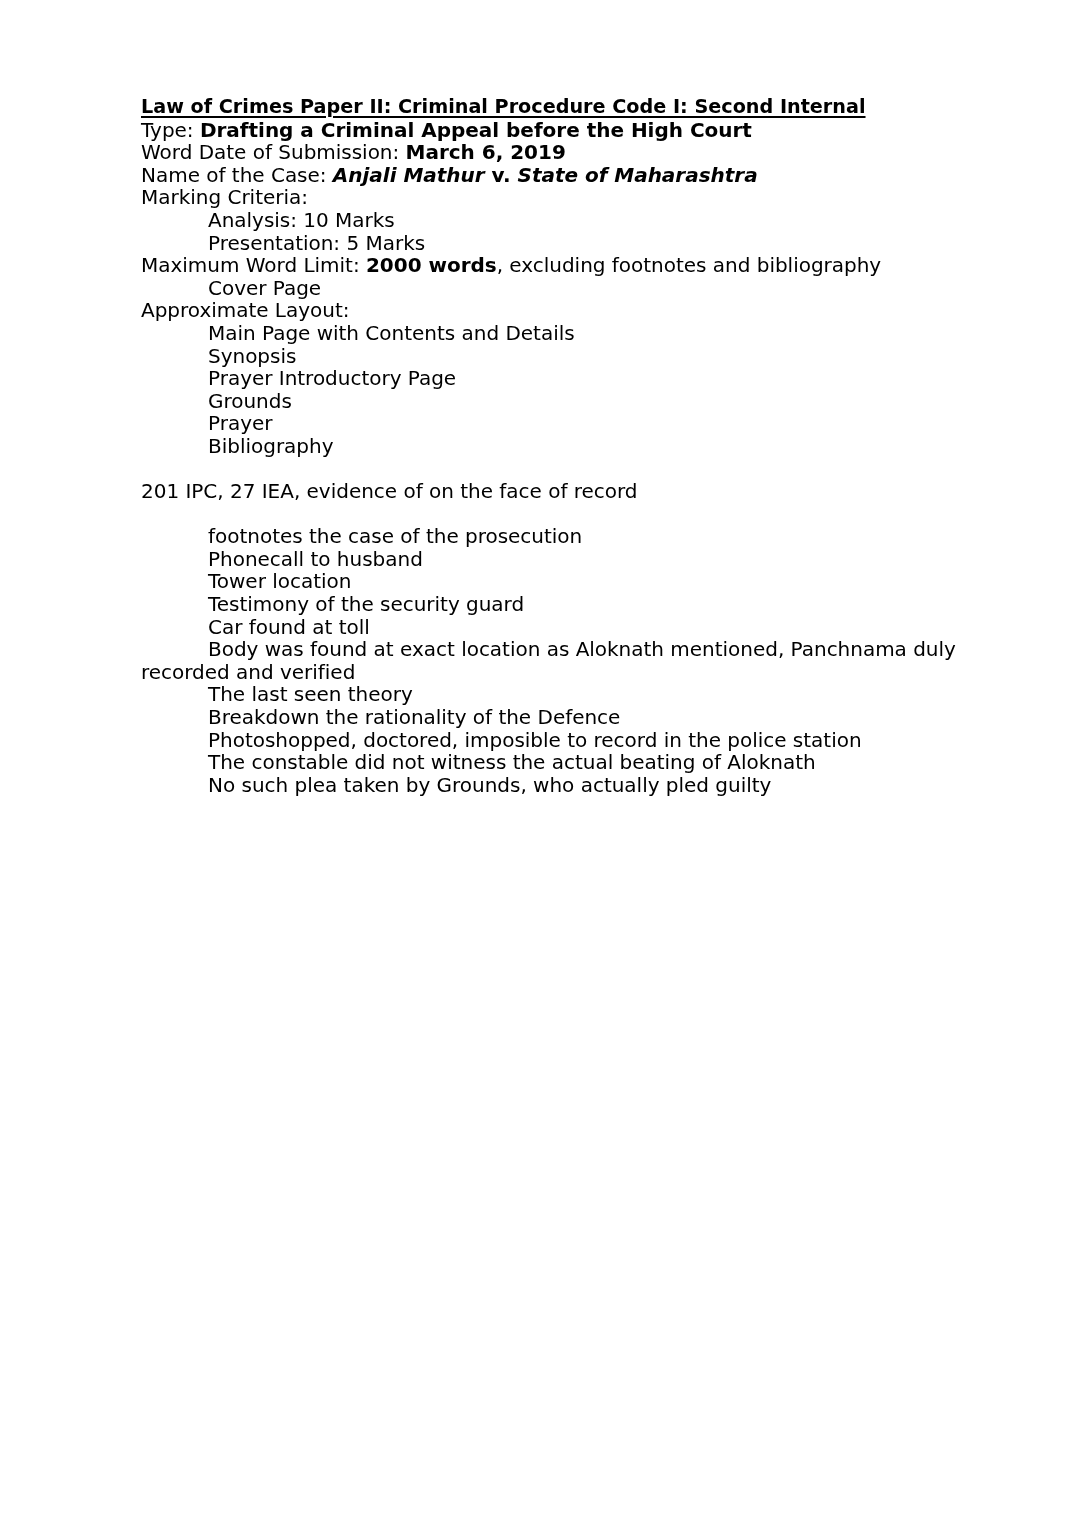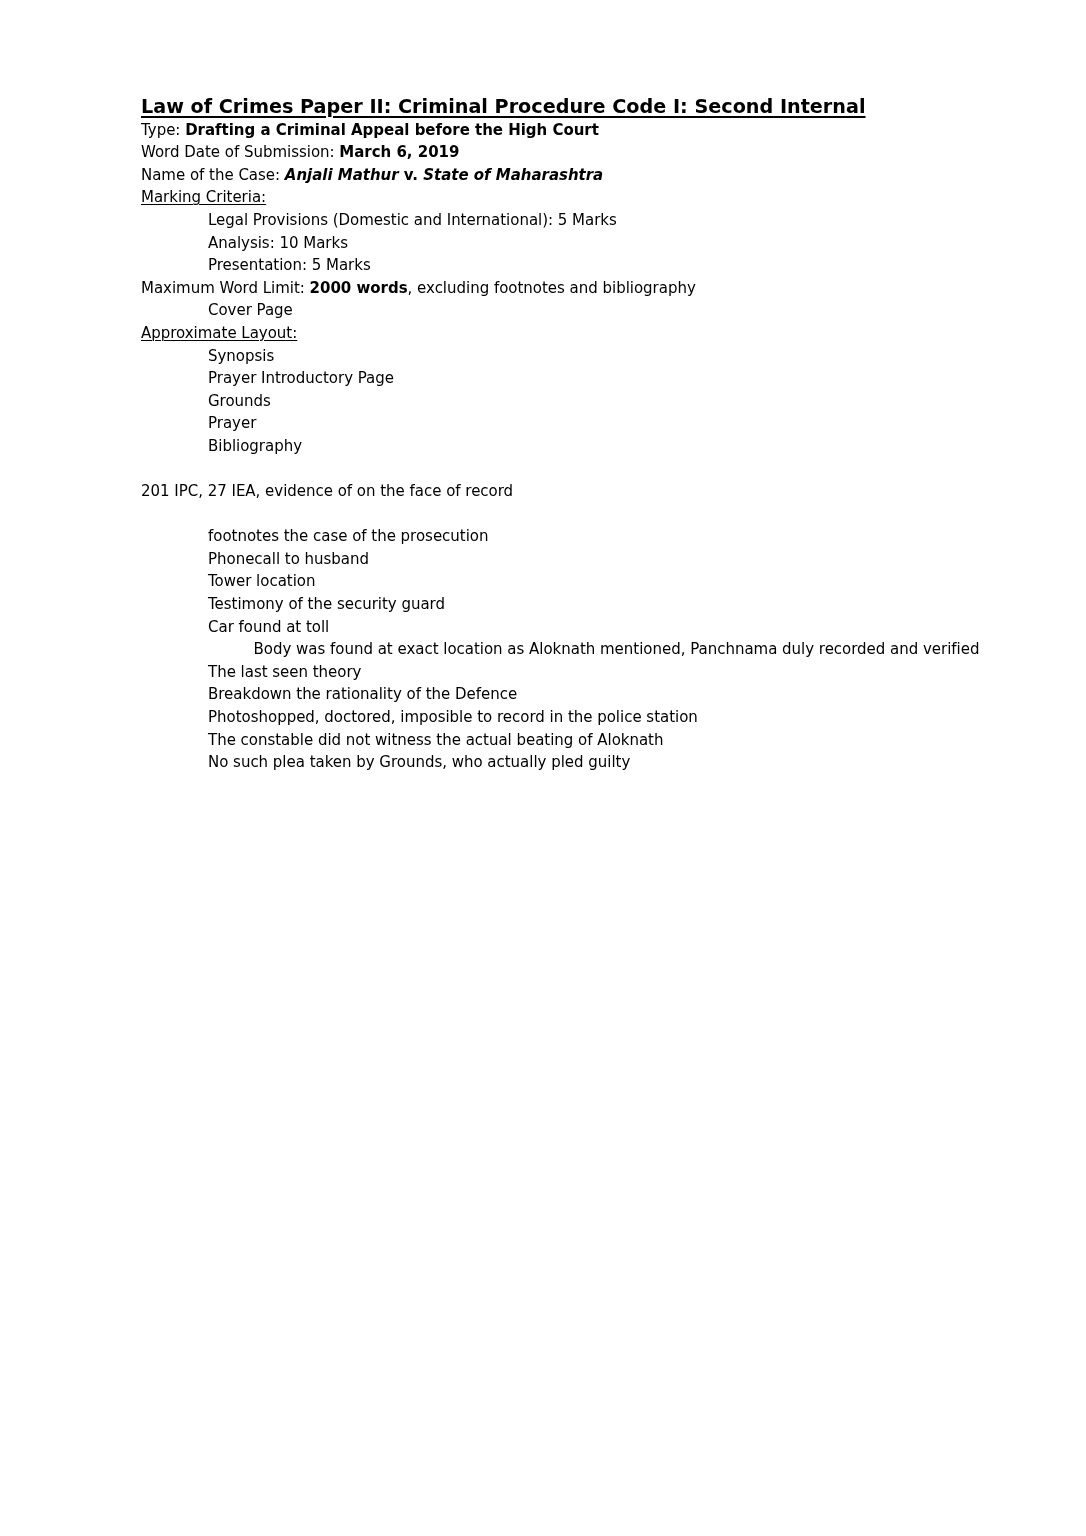--- a/index.html
+++ b/index.html
@@ -20,40 +20,38 @@
     box-sizing: border-box;
     margin-left: 40px;
   }
   .doc-body {
     position: absolute;
     left: 101px;
     top: 96px;
     width: 884px;
   }
   .line {
-    font-size: 15px;
+    font-size: 20px;
     line-height: 22.6px;
     white-space: pre-wrap;
     letter-spacing: -0.02px;
     color: #000000;
   }
   .indent {
     padding-left: 67px;
     text-indent: 0;
   }
   
   .indent-wrap {
     padding-left: 0;
     text-indent: 67px;
-    text-align: center;
   }
   .b { font-weight: bold; }
   .bi { font-weight: bold; font-style: italic; text-align: center; }
   .u {
-    text-decoration: underline;
     text-underline-offset: 2px;
     text-decoration-thickness: 1.4px;
   }
   .title {
     font-weight: bold;
     font-size: 19.2px;
     line-height: 22.6px;
     text-decoration: underline;
     text-underline-offset: 2.5px;
     text-decoration-thickness: 2px;
@@ -71,29 +69,29 @@
     <div class="title">Law of Crimes Paper II: Criminal Procedure Code I: Second Internal</div>
 
     <div class="line"><span>Type: </span><span class="b">Drafting a Criminal Appeal before the High Court</span></div>
 
     <div class="line"><span>Word Date of Submission: </span><span class="b">March 6, 2019</span></div>
 
     <div class="line"><span>Name of the Case: </span><span class="bi">Anjali Mathur</span><span class="b"> v. </span><span class="bi">State of Maharashtra</span></div>
 
     <div class="line"><span class="u">Marking Criteria:</span></div>
 
-    <div class="line indent">Legal Provisions (Domestic and International): 5 Marks</div>
     <div class="line indent">Analysis: 10 Marks</div>
     <div class="line indent">Presentation: 5 Marks</div>
 
     <div class="line"><span>Maximum Word Limit: </span><span class="b">2000 words</span><span>, excluding footnotes and bibliography</span></div>
 
     <div class="line indent">Cover Page</div>
 
     <div class="line"><span class="u">Approximate Layout:</span></div>
+    <div class="line indent">Main Page with Contents and Details</div>
     <div class="line indent">Synopsis</div>
     <div class="line indent">Prayer Introductory Page</div>
     <div class="line indent">Grounds</div>
     <div class="line indent">Prayer</div>
     <div class="line indent">Bibliography</div>
 
     <div class="spacer"></div>
 
     <div class="line">201 IPC, 27 IEA, evidence of on the face of record</div>
 

